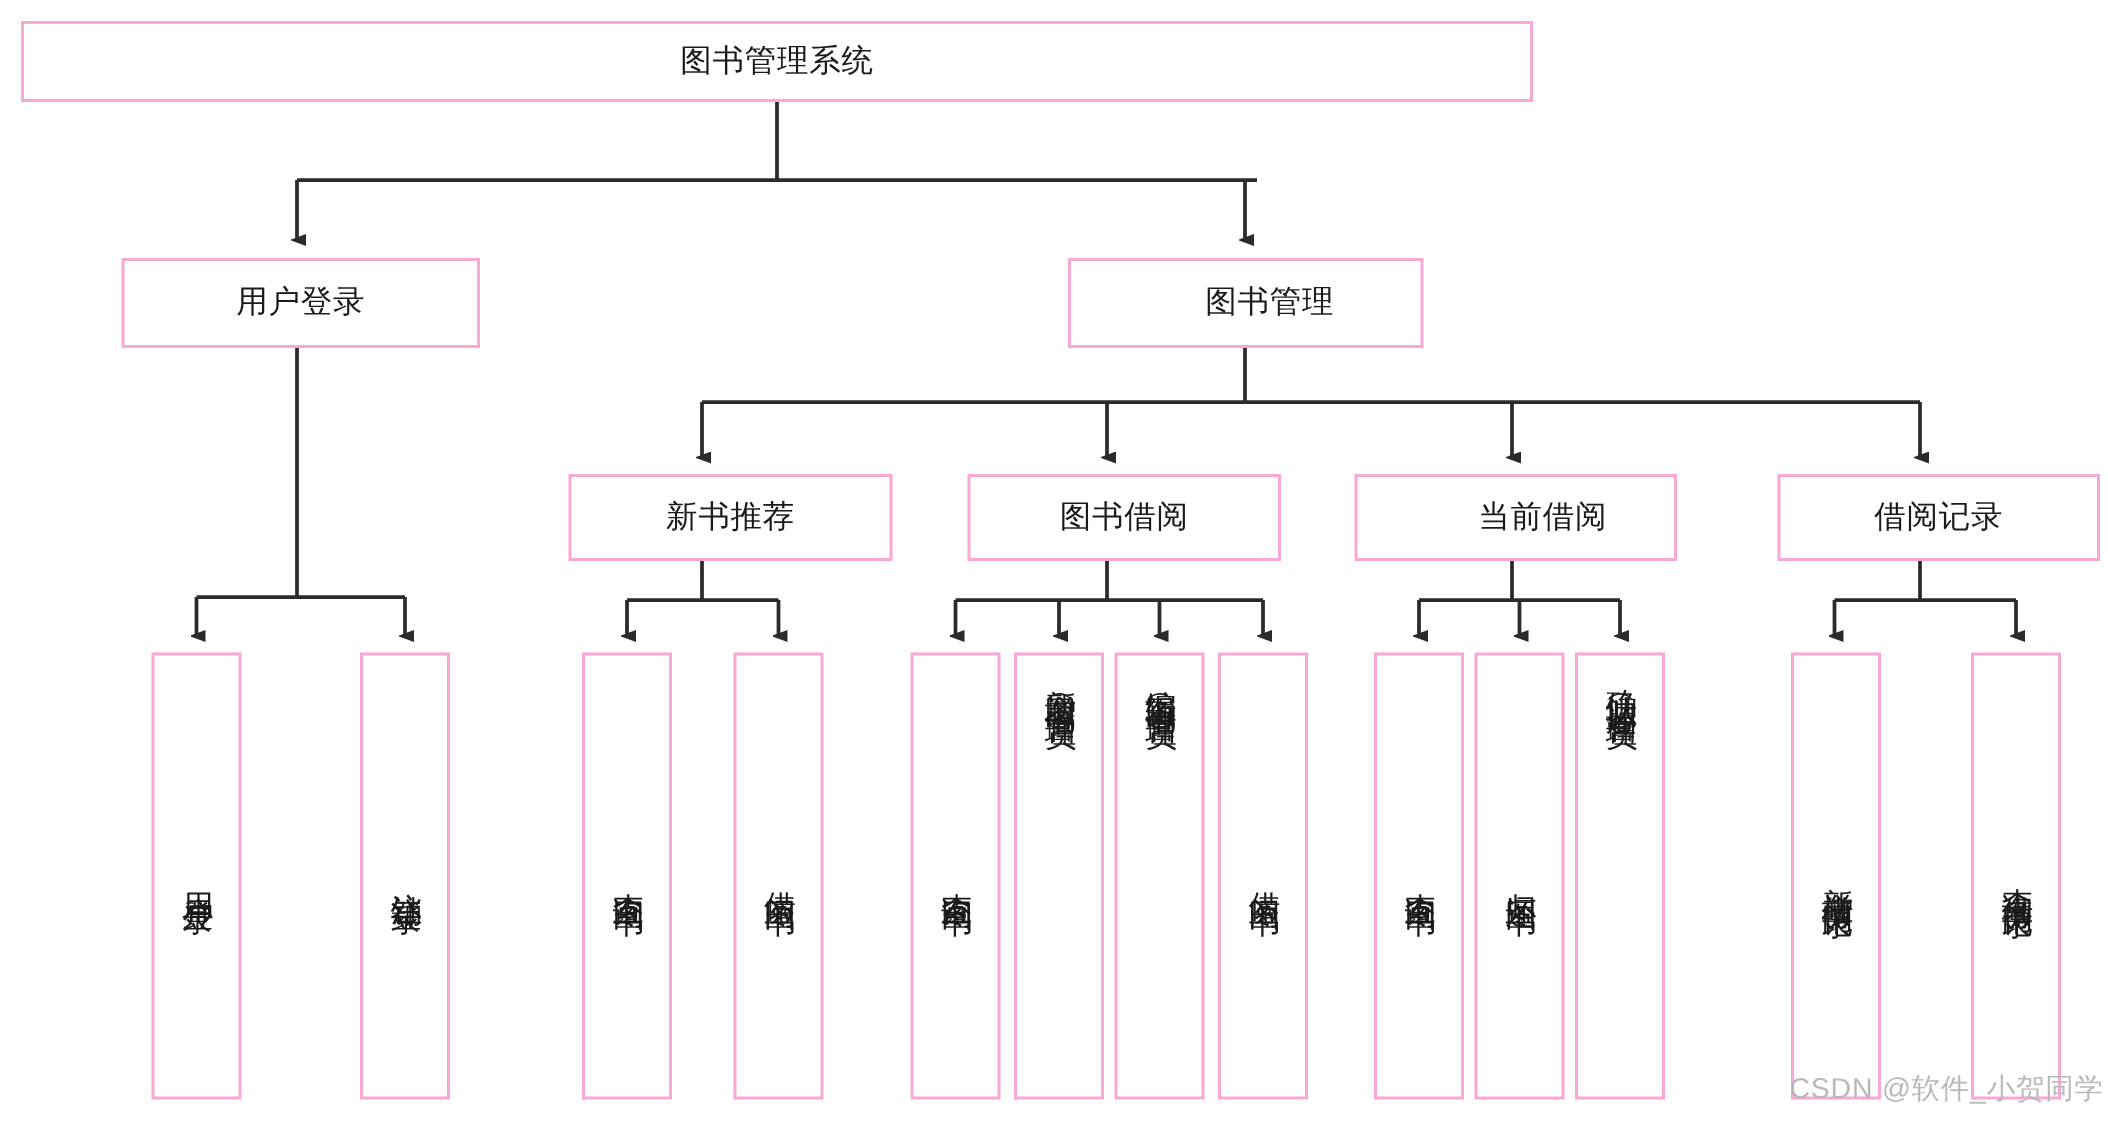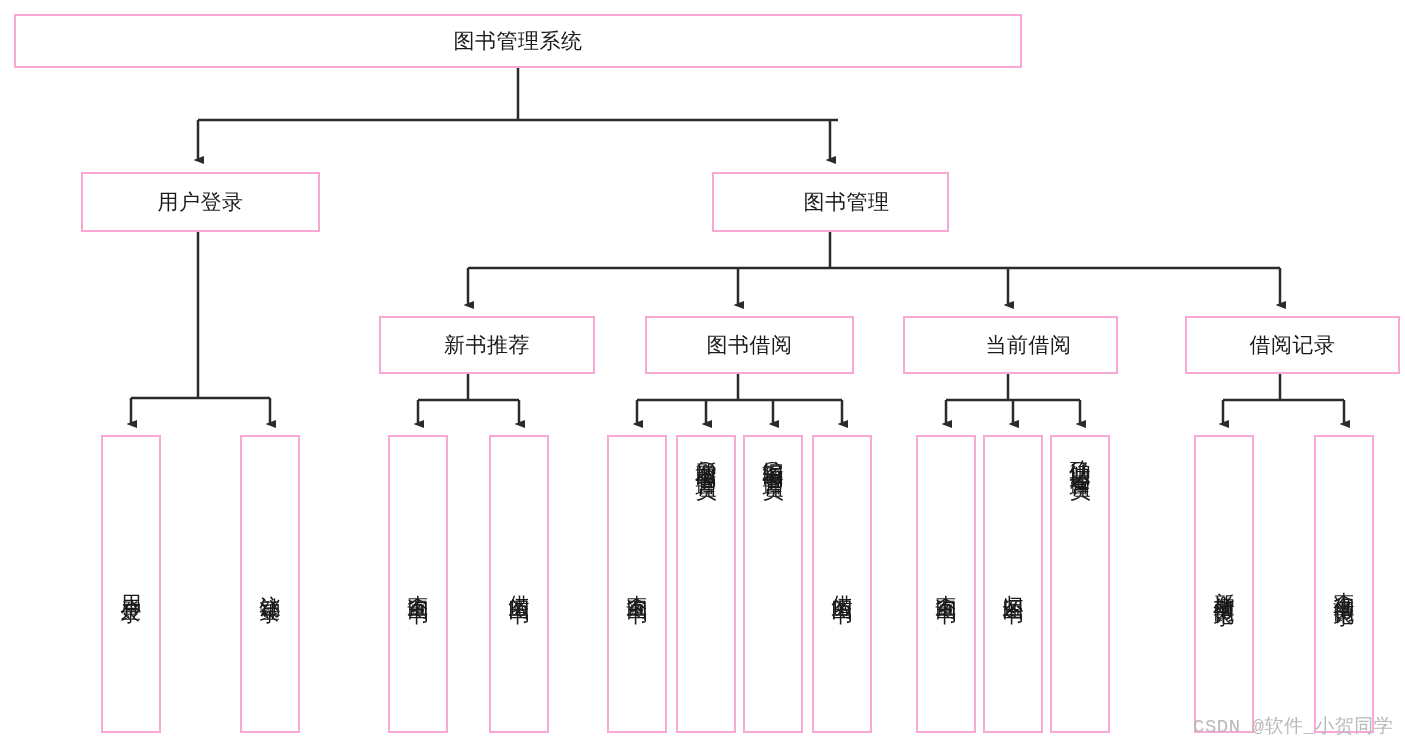--- a/index.html
+++ b/index.html
@@ -57,21 +57,20 @@
   .node.vert.centered {
     align-items: center;
     padding-top: 0;
   }
   .watermark {
     position: absolute;
     font-size: 19px;
     color: #b9b9b9;
     white-space: nowrap;
     letter-spacing: 0.5px;
-    font-family: Liberation Mono, monospace;
   }
 </style>
 </head>
 <body>
 
 <div id="canvas">
 
   <svg id="wires" viewBox="0 0 1405 747">
     <defs>
       <marker id="arrow" markerWidth="10" markerHeight="10" refX="4" refY="6" orient="auto" markerUnits="userSpaceOnUse">

